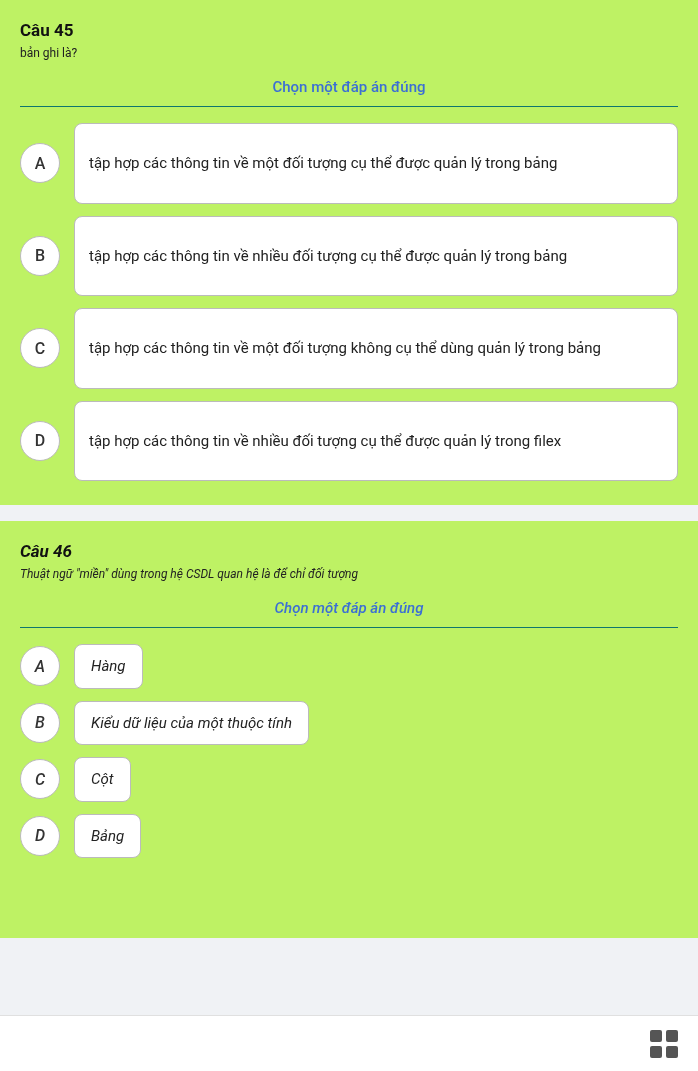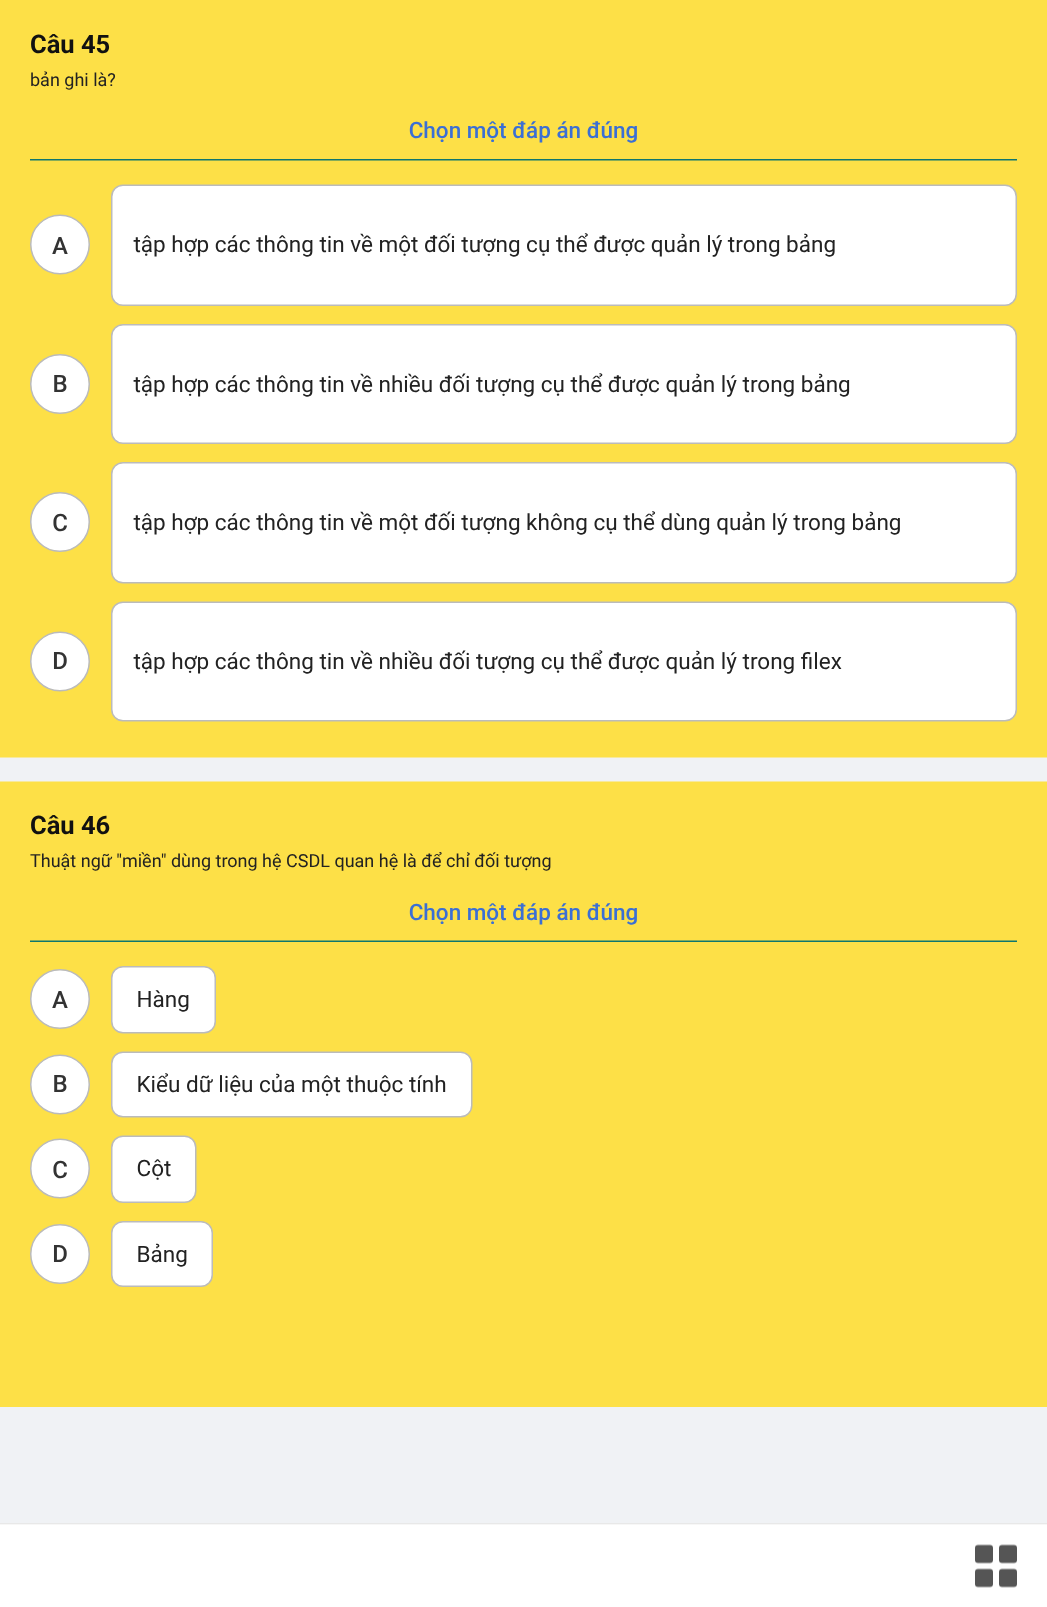--- a/index.html
+++ b/index.html
@@ -10,21 +10,21 @@
 
     body {
       font-family: -apple-system, BlinkMacSystemFont, 'Segoe UI', Roboto, sans-serif;
       background: #f0f2f5;
       width: 698px;
       min-height: 1071px;
       overflow-x: hidden;
     }
 
     .question-block {
-      background: #fde047;
+      background: #bef264;
       padding: 20px 20px 24px 20px;
       margin-bottom: 8px;
     }
 
     .question-title {
       font-size: 17px;
       font-weight: 700;
       color: #111;
       margin-bottom: 4px;
     }
@@ -153,21 +153,21 @@
 
     <div class="answer-item">
       <div class="answer-letter">D</div>
       <div class="answer-box">tập hợp các thông tin về nhiều đối tượng cụ thể được quản lý trong filex</div>
     </div>
   </div>
 </div>
 
 <div class="section-divider"></div>
 
-<div class="question-block" style="padding-bottom: 80px;">
+<div class="question-block" style="padding-bottom: 80px; font-style: italic;">
   <div class="question-title">Câu 46</div>
   <div class="question-text">Thuật ngữ "miền" dùng trong hệ CSDL quan hệ là để chỉ đối tượng</div>
   <div class="choose-label">Chọn một đáp án đúng</div>
 
   <div class="answer-list">
 
     <div class="answer-item">
       <div class="answer-letter">A</div>
       <div class="answer-box-inline">Hàng</div>
     </div>

